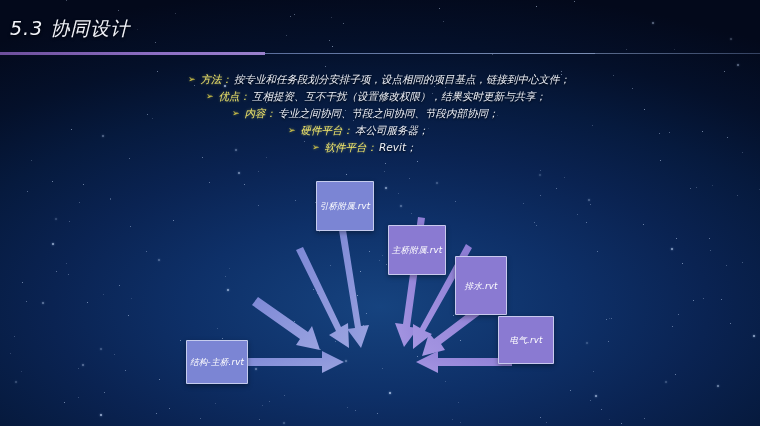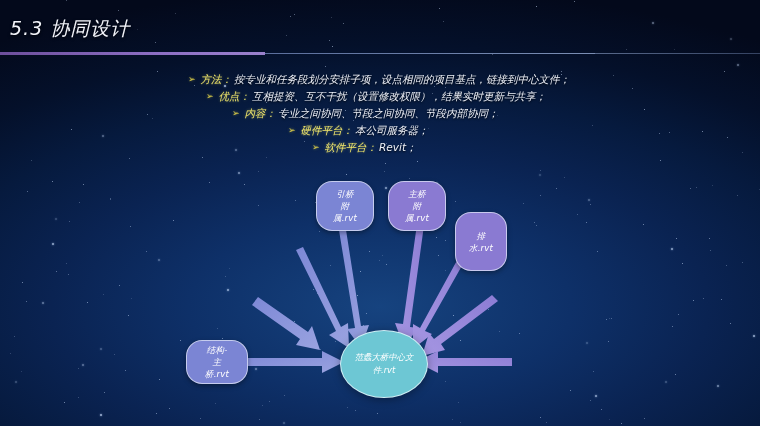--- a/index.html
+++ b/index.html
@@ -75,33 +75,33 @@
   .r3 { padding-left:232px; }
   .r4 { padding-left:288px; }
   .r5 { padding-left:312px; }
 
   
   #diagram { position:absolute; left:0; top:160px; width:760px; height:266px; }
   #diagram svg { position:absolute; left:0; top:0; }
 
   .node {
     position:absolute;
-    border-radius:16px;
+    border-radius:1px;
     border:1px solid rgba(226,232,248,.72);
     display:flex; align-items:center; justify-content:center;
     text-align:center;
     color:#ffffff;
     font-size:8.6px;
     letter-spacing:.2px;
     box-shadow:0 2px 5px rgba(0,0,0,.35);
     line-height:12px;
-    padding:19px;
+    padding:2px;
   }
   .node.blue   { background:#7b85d4; }
-  .node.purple { background:#8a7ad2; }
+  .node.purple { background:#8a7ad2;margin-top:44px; }
 
   .hub {
     position:absolute;
     border-radius:50%;
     background:#6dc7d4;
     border:1px solid rgba(230,248,252,.8);
     display:flex; align-items:center; justify-content:center;
     text-align:center;
     color:#ffffff; font-size:8.4px; line-height:13px;
     box-shadow:0 2px 8px rgba(0,0,0,.35);
@@ -421,40 +421,38 @@
 
       <g>
         <polygon fill="url(#gr)" points="498,141 441,184 445,190 422,196 429,173 434,179 492,135"></polygon>
       </g>
 
       <g>
         <polygon fill="url(#gr)" points="512,198 438,198 438,191 416,202 438,213 438,206 512,206"></polygon>
       </g>
     </svg>
 
-    <div class="hub" style="left:340px; top:170px; width:88px; height:68px;">
-      <span>
-        <span>范蠡大桥中心文</span><br><span>件.rvt</span>
-      </span>
-    </div>
 
     <div class="node blue" style="left:186px; top:180px; width:62px; height:44px;">
       <span>结构-主桥.rvt</span>
     </div>
 
 
 
     <div class="node blue" style="left:316px; top:21px; width:58px; height:50px;">
       <span>引桥附属.rvt</span>
     </div>
 
     <div class="node purple" style="left:388px; top:21px; width:58px; height:50px;">
       <span>主桥附属.rvt</span>
     </div>
 
     <div class="node purple" style="left:455px; top:52px; width:52px; height:59px;">
       <span>排水.rvt</span>
     </div>
 
+    <div class="node purple" style="left:498px; top:112px; width:56px; height:48px;">
+      <span>电气.rvt</span>
+    </div>
 
 
   </div>
 </div>
 
 </body></html>

